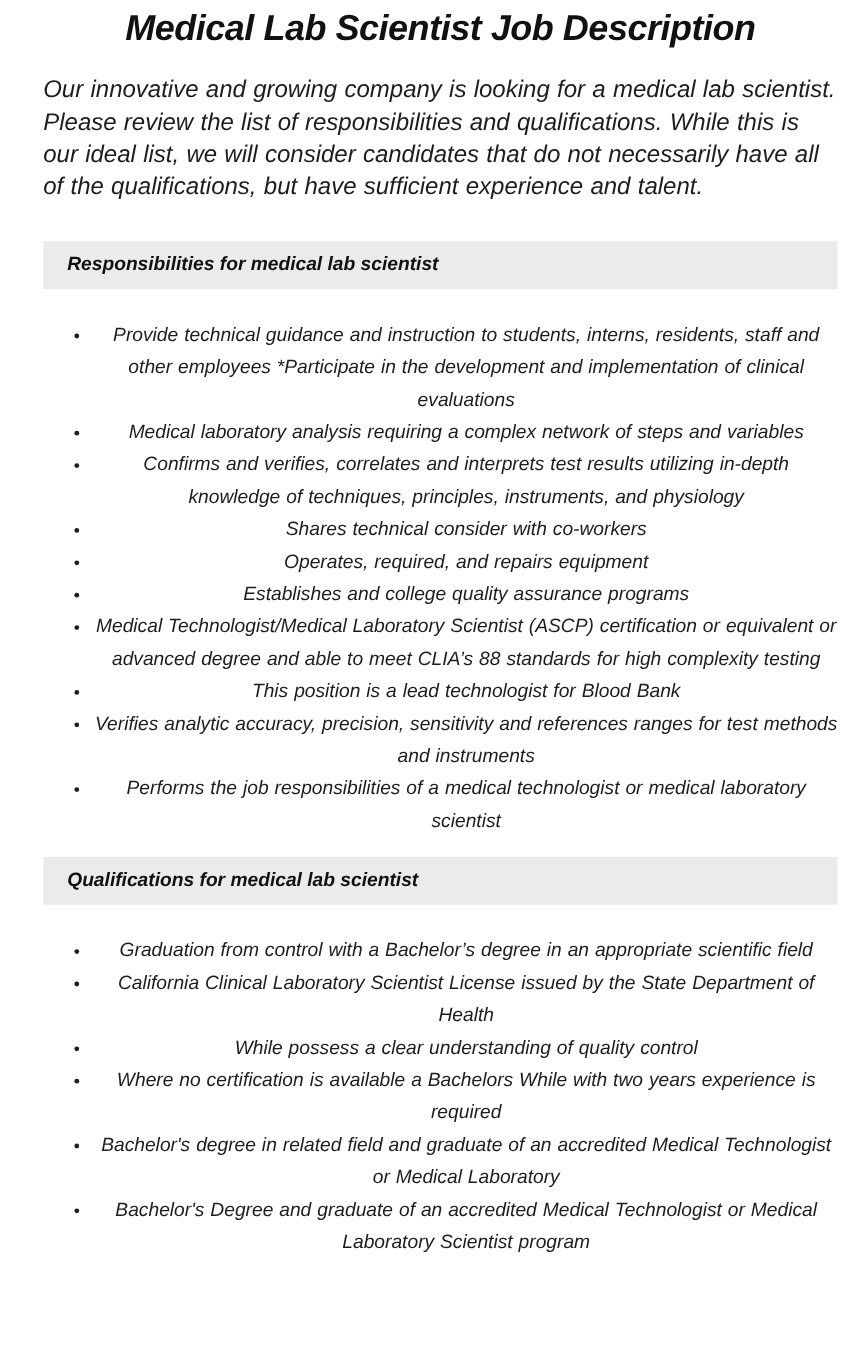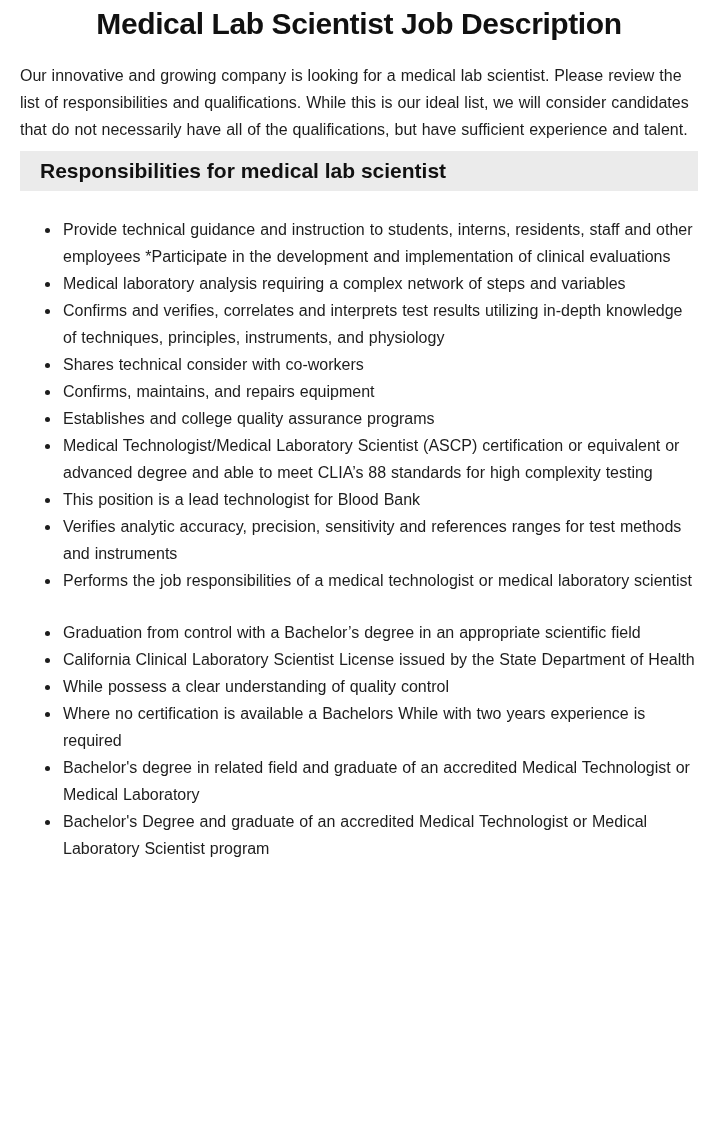--- a/index.html
+++ b/index.html
@@ -8,59 +8,61 @@
     background: #ffffff;
     width: 720px;
     height: 1138px;
     overflow: hidden;
   }
   body {
     font-family: "Liberation Sans", "DejaVu Sans", sans-serif;
     color: #1d1d1d;
   }
   .page {
-    padding: 7px 22px 0 20px;
+    padding: 7px 22px 0 36px;
     box-sizing: border-box;
     width: 720px;
+    font-style: italic;
   }
   .doc-title {
     margin: 0 0 21px 0;
     text-align: center;
     font-size: 30px;
     line-height: 34px;
     font-weight: 800;
     letter-spacing: -0.4px;
     color: #111111;
   }
   .intro {
-    margin: 0 0 8px 0;
-    font-size: 16px;
+    margin: 0 0 31px 0;
+    font-size: 20px;
     line-height: 27px;
     word-spacing: 0.5px;
   }
   .section-header {
     background: #ebebeb;
     height: 40px;
     line-height: 40px;
     padding: 0 20px;
-    font-size: 21px;
+    font-size: 16px;
     font-weight: bold;
     color: #111111;
   }
   .bullet-list {
     margin: 25px 0 16px 0;
     padding: 0 0 0 41px;
     list-style: disc outside;
     font-size: 16px;
     line-height: 27px;
     word-spacing: 0.5px;
   }
   .bullet-list li {
     padding-left: 2px;
     margin: 0;
+    text-align: center;
   }
   .section {
     margin: 0;
   }
 </style>
 </head>
 <body>
 
 <div class="page">
 
@@ -68,30 +70,31 @@
 
   <p class="intro">Our innovative and growing company is looking for a medical lab scientist. Please review the list of responsibilities and qualifications. While this is our ideal list, we will consider candidates that do not necessarily have all of the qualifications, but have sufficient experience and talent.</p>
 
   <section class="section">
     <div class="section-header">Responsibilities for medical lab scientist</div>
     <ul class="bullet-list">
         <li>Provide technical guidance and instruction to students, interns, residents, staff and other employees *Participate in the development and implementation of clinical evaluations</li>
         <li>Medical laboratory analysis requiring a complex network of steps and variables</li>
         <li>Confirms and verifies, correlates and interprets test results utilizing in-depth knowledge of techniques, principles, instruments, and physiology</li>
         <li>Shares technical consider with co-workers</li>
-        <li>Confirms, maintains, and repairs equipment</li>
+        <li>Operates, required, and repairs equipment</li>
         <li>Establishes and college quality assurance programs</li>
         <li>Medical Technologist/Medical Laboratory Scientist (ASCP) certification or equivalent or advanced degree and able to meet CLIA’s 88 standards for high complexity testing</li>
         <li>This position is a lead technologist for Blood Bank</li>
         <li>Verifies analytic accuracy, precision, sensitivity and references ranges for test methods and instruments</li>
         <li>Performs the job responsibilities of a medical technologist or medical laboratory scientist</li>
       </ul>
   </section>
 
   <section class="section">
+    <div class="section-header">Qualifications for medical lab scientist</div>
     <ul class="bullet-list">
         <li>Graduation from control with a Bachelor’s degree in an appropriate scientific field</li>
         <li>California Clinical Laboratory Scientist License issued by the State Department of Health</li>
         <li>While possess a clear understanding of quality control</li>
         <li>Where no certification is available a Bachelors While with two years experience is required</li>
         <li>Bachelor's degree in related field and graduate of an accredited Medical Technologist or Medical Laboratory</li>
         <li>Bachelor's Degree and graduate of an accredited Medical Technologist or Medical Laboratory Scientist program</li>
       </ul>
   </section>
 

